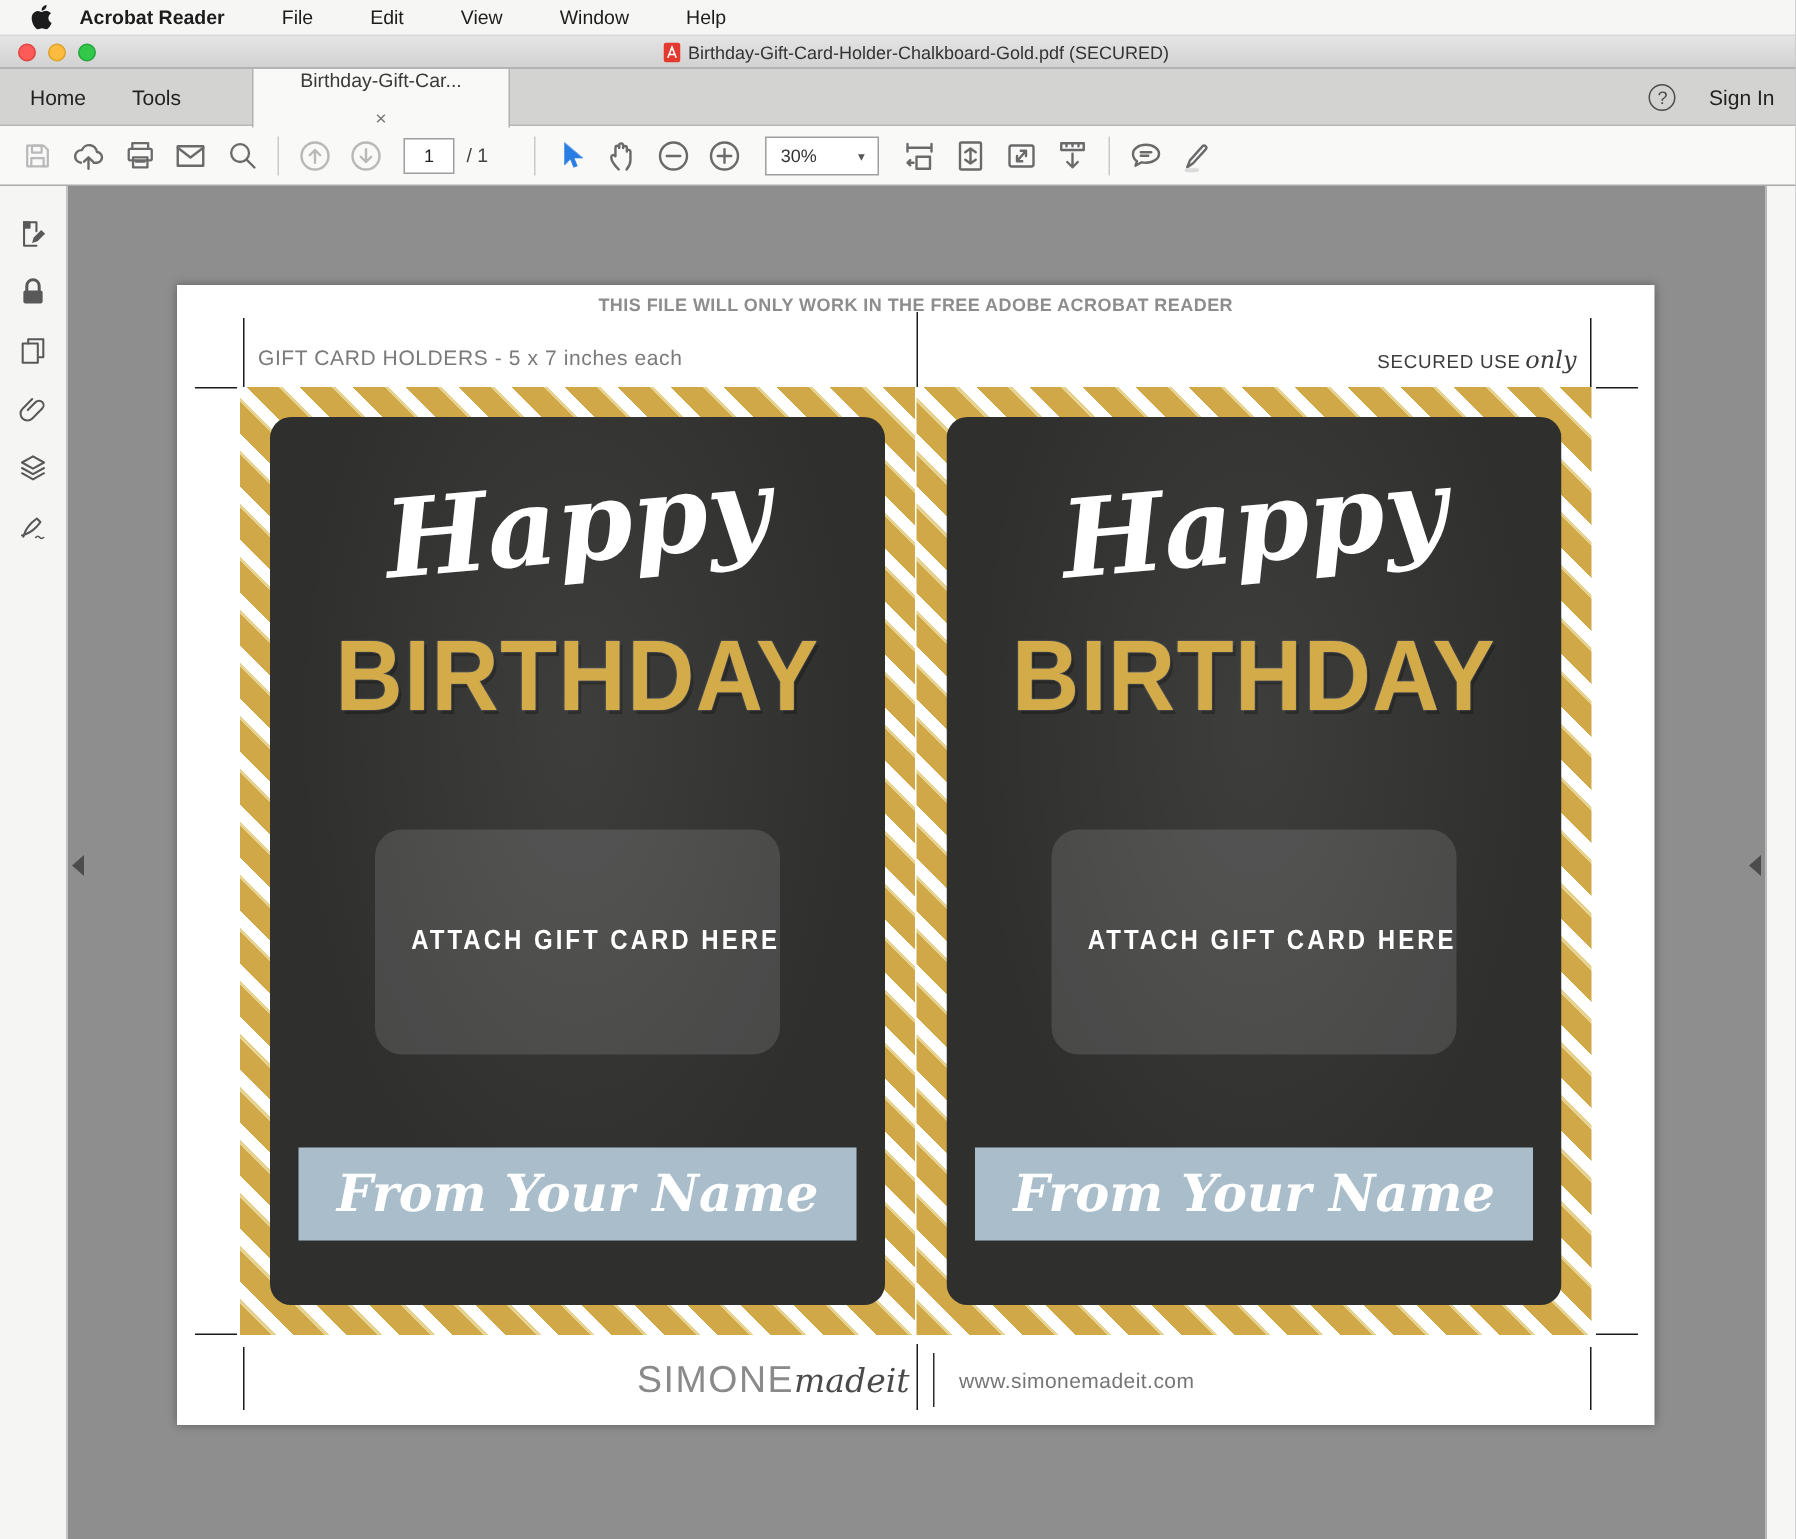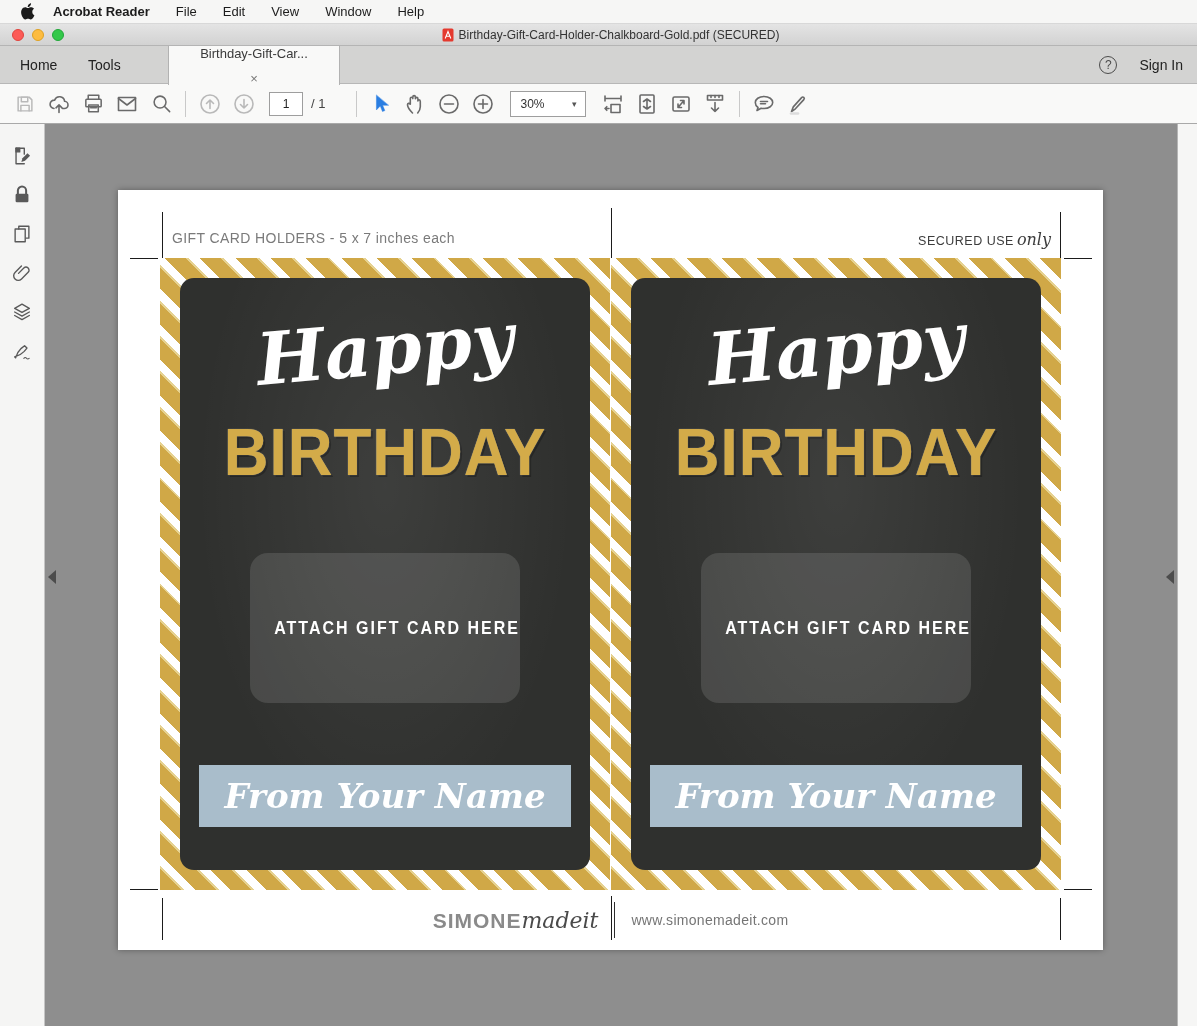--- a/index.html
+++ b/index.html
@@ -5,21 +5,21 @@
   * { margin:0; padding:0; box-sizing:border-box; }
   html,body { width:1197px; height:1026px; overflow:hidden; }
   body { font-family:"Liberation Sans", sans-serif; background:#8e8e8e; position:relative; }
 
   
   .menubar { position:absolute; top:0; left:0; width:100%; height:24px;
     background:#f6f6f5; border-bottom:1px solid #d8d8d8;
     display:flex; align-items:center; font-size:13px; color:#1c1c1c; }
   .menubar .apple { margin-left:20px; display:flex; align-items:center; }
   .menubar .appname { font-weight:bold; margin-left:18px; }
-  .menubar .mitem { margin-left:26px; }
+  .menubar .mitem { margin-left:38px; }
 
   
   .titlebar { position:absolute; top:24px; left:0; width:100%; height:22px;
     background:linear-gradient(#e4e4e4,#d2d2d2); border-bottom:1px solid #b4b4b4;
     display:flex; align-items:center; justify-content:center; }
   .lights { position:absolute; left:12px; top:5px; display:flex; gap:8px; }
   .light { width:12px; height:12px; border-radius:50%; }
   .light.red{ background:#fc5b57; border:1px solid #e0443e; }
   .light.yellow{ background:#fdbc40; border:1px solid #dea123; }
   .light.green{ background:#34c84a; border:1px solid #22a73a; }
@@ -108,21 +108,21 @@
     transform:scaleY(1.15); }
   .frombar { position:absolute; left:19px; top:487px; width:372px; height:62px;
     background:#a9bdcb; display:flex; align-items:center; justify-content:center; }
   .fromtext { font-family:"DejaVu Serif", serif; font-style:italic; font-weight:bold;
     font-size:34px; color:#ffffff; }
 
   
   .pfooter { position:absolute; top:712px; left:0; width:100%;
     display:flex; align-items:center; justify-content:center; gap:16px; }
   .brand { display:flex; align-items:baseline; }
-  .brand-caps { font-size:21px; color:#8a8a8a; letter-spacing:1px; font-weight:700; }
+  .brand-caps { font-size:25px; color:#8a8a8a; letter-spacing:1px; font-weight:400; }
   .brand-script { font-family:"DejaVu Serif", serif; font-style:italic; font-size:22px; color:#4a4a4a; }
   .fdiv { width:1px; height:36px; background:#2d2d2d; }
   .website { font-size:14px; color:#757575; letter-spacing:0.3px; }
 </style>
 </head>
 <body>
 
 <div class="menubar">
   <span class="apple">
     <svg width="15" height="17" viewBox="0 0 17 20">
@@ -321,20 +321,21 @@
       </svg>
   </span>
 </div>
 
 <span class="collapse-left"></span>
 <div class="rightstrip">
   <span class="collapse-right"></span>
 </div>
 
 <div class="docpage">
+  <div class="notice">THIS FILE WILL ONLY WORK IN THE FREE ADOBE ACROBAT READER</div>
   <div class="hdr-left">GIFT CARD HOLDERS - 5 x 7 inches each</div>
   <div class="hdr-right">
     <span class="lic-caps">SECURED USE</span>
     <span class="lic-script">only</span>
   </div>
 
   <span class="cropmark" style="left:44px;top:22px;width:1px;height:46px;"></span>
   <span class="cropmark" style="left:493px;top:18px;width:1px;height:50px;"></span>
   <span class="cropmark" style="left:942px;top:22px;width:1px;height:46px;"></span>
   <span class="cropmark" style="left:12px;top:68px;width:28px;height:1px;"></span>

